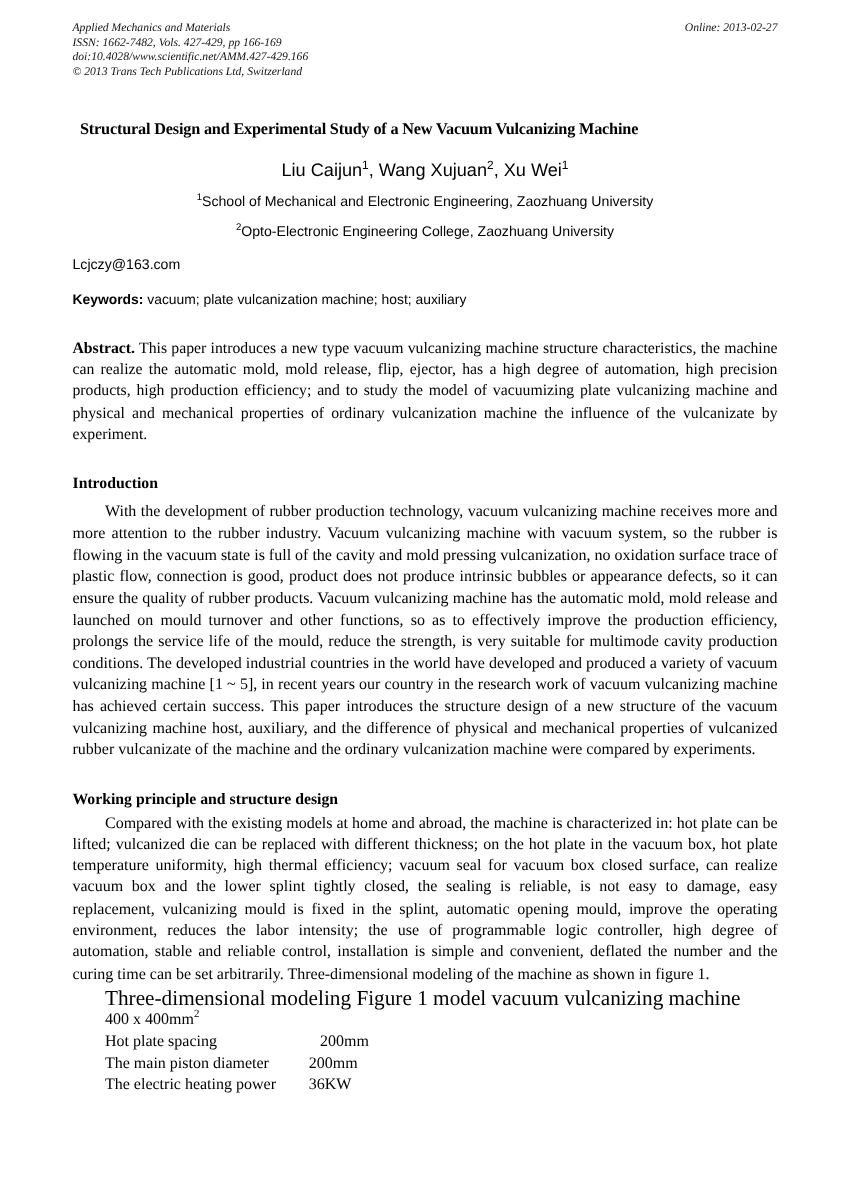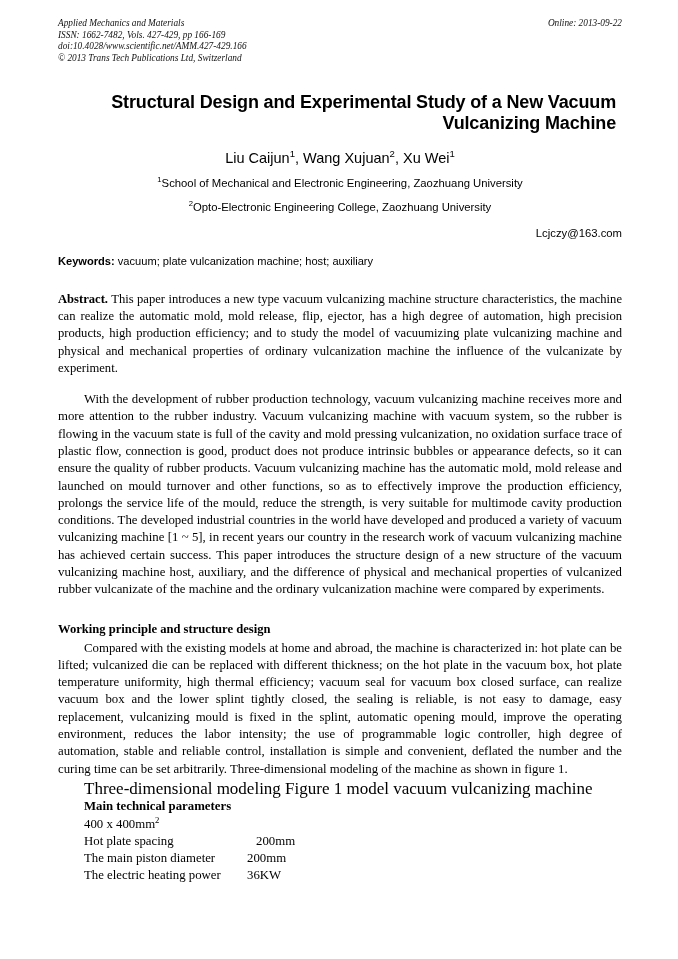--- a/index.html
+++ b/index.html
@@ -48,24 +48,24 @@
     position: absolute;
     top: 0;
     right: 0;
     white-space: nowrap;
     font-size: 9.3px;
   }
 
   
   .paper-title {
     margin: 22px 0 0 0;
-    text-align: right;
-    font-family: Liberation Sans, sans-serif;
+    text-align: left;
+    font-family: Liberation Serif, serif;
     font-weight: bold;
-    font-size: 18px;
+    font-size: 13px;
     line-height: 21px;
     letter-spacing: -0.15px;
     padding: 0 6px;
   }
 
   
   .authors {
     margin: 15px 0 0 0;
     text-align: center;
     font-family: "Liberation Sans", sans-serif;
@@ -78,21 +78,21 @@
     margin: 9px 0 0 0;
     text-align: center;
     font-family: "Liberation Sans", sans-serif;
     font-size: 11.3px;
     line-height: 15px;
   }
   .affiliation sup { font-size: 0.68em; vertical-align: super; line-height: 0; }
 
   .email {
     margin: 11px 0 0 0;
-    text-align: right;
+    text-align: left;
     font-family: "Liberation Sans", sans-serif;
     font-size: 11.3px;
     line-height: 15px;
   }
 
   
   .keywords {
     margin: 13px 0 0 0;
     font-family: "Liberation Sans", sans-serif;
     font-size: 11.1px;
@@ -176,21 +176,21 @@
 
 <div class="page">
 
   <div class="journal-header">
     <span class="left-block">
       <span class="hdr-line">Applied Mechanics and Materials</span>
       <span class="hdr-line">ISSN: 1662-7482, Vols. 427-429, pp 166-169</span>
       <span class="hdr-line">doi:10.4028/www.scientific.net/AMM.427-429.166</span>
       <span class="hdr-line">© 2013 Trans Tech Publications Ltd, Switzerland</span>
     </span>
-    <span class="online">Online: 2013-09-22</span>
+    <span class="online">Online: 2013-02-27</span>
   </div>
 
   <h1 class="paper-title">Structural Design and Experimental Study of a New Vacuum Vulcanizing Machine</h1>
 
   <div class="authors">
     <span>Liu Caijun</span><sup>1</sup><span>, </span><span>Wang Xujuan</span><sup>2</sup><span>, </span><span>Xu Wei</span><sup>1</sup>
   </div>
 
   <div class="affiliation">
     <sup>1</sup><span>School of Mechanical and Electronic Engineering, Zaozhuang University</span>
@@ -202,28 +202,28 @@
   <div class="email">Lcjczy@163.com</div>
 
   <div class="keywords">
     <span class="kw-label">Keywords:</span><span> vacuum; plate vulcanization machine; host; auxiliary</span>
   </div>
 
   <div class="abstract">
     <span class="ab-label">Abstract.</span><span> This paper introduces a new type vacuum vulcanizing machine structure characteristics, the machine can realize the automatic mold, mold release, flip, ejector, has a high degree of automation, high precision products, high production efficiency; and to study the model of vacuumizing plate vulcanizing machine and physical and mechanical properties of ordinary vulcanization machine the influence of the vulcanizate by experiment.</span>
   </div>
 
+  <div class="section-heading">Introduction</div>
   <p class="body-para">With the development of rubber production technology, vacuum vulcanizing machine receives more and more attention to the rubber industry. Vacuum vulcanizing machine with vacuum system, so the rubber is flowing in the vacuum state is full of the cavity and mold pressing vulcanization, no oxidation surface trace of plastic flow, connection is good, product does not produce intrinsic bubbles or appearance defects, so it can ensure the quality of rubber products. Vacuum vulcanizing machine has the automatic mold, mold release and launched on mould turnover and other functions, so as to effectively improve the production efficiency, prolongs the service life of the mould, reduce the strength, is very suitable for multimode cavity production conditions. The developed industrial countries in the world have developed and produced a variety of vacuum vulcanizing machine [1 ~ 5], in recent years our country in the research work of vacuum vulcanizing machine has achieved certain success. This paper introduces the structure design of a new structure of the vacuum vulcanizing machine host, auxiliary, and the difference of physical and mechanical properties of vulcanized rubber vulcanizate of the machine and the ordinary vulcanization machine were compared by experiments.</p>
 
   <div class="section-heading">Working principle and structure design</div>
   <p class="body-para tight">Compared with the existing models at home and abroad, the machine is characterized in: hot plate can be lifted; vulcanized die can be replaced with different thickness; on the hot plate in the vacuum box, hot plate temperature uniformity, high thermal efficiency; vacuum seal for vacuum box closed surface, can realize vacuum box and the lower splint tightly closed, the sealing is reliable, is not easy to damage, easy replacement, vulcanizing mould is fixed in the splint, automatic opening mould, improve the operating environment, reduces the labor intensity; the use of programmable logic controller, high degree of automation, stable and reliable control, installation is simple and convenient, deflated the number and the curing time can be set arbitrarily. Three-dimensional modeling of the machine as shown in figure 1.</p>
 
   <div class="plain-line">Three-dimensional modeling Figure 1 model vacuum vulcanizing machine</div>
 
-  <div class="params-heading">Main technical parameters</div>
 
   <div class="params-table">
     <div class="param-row">
       <span class="param-value"><span>400 x 400mm</span><sup>2</sup></span>
     </div>
     <div class="param-row">
       <span class="param-name">Hot plate spacing</span>
       <span class="param-value pad-1"><span>200mm</span></span>
     </div>
     <div class="param-row">

